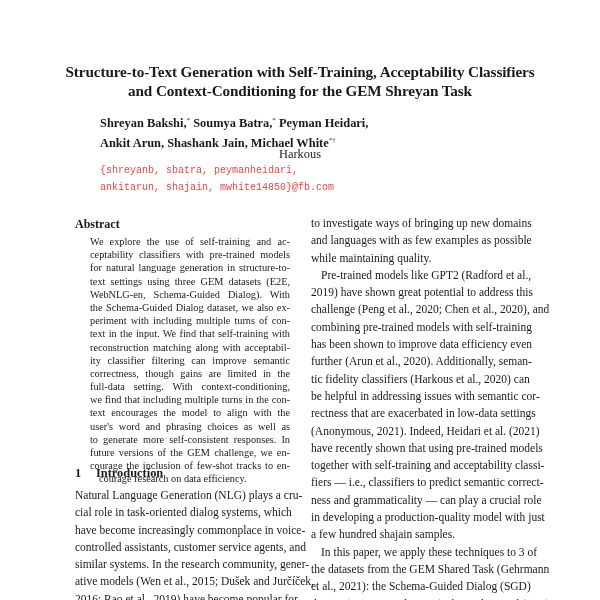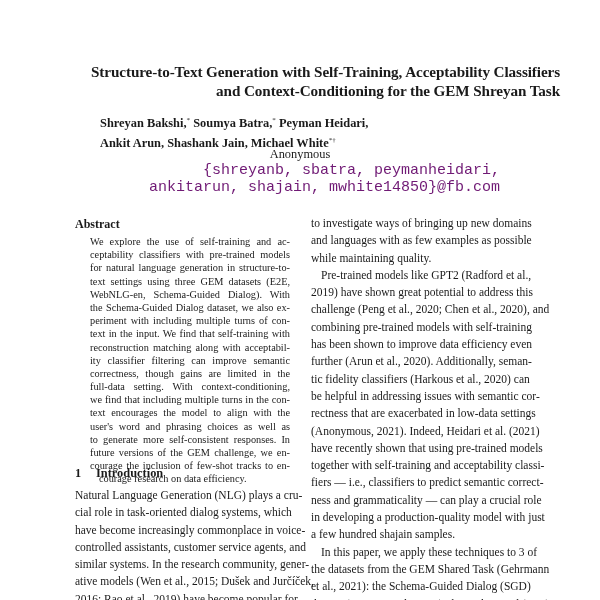--- a/index.html
+++ b/index.html
@@ -1,21 +1,21 @@
 <!DOCTYPE html>
 <html><head>
 <meta charset="utf-8">
 <style>
   html, body { margin:0; padding:0; background:#ffffff; }
   body { width:600px; height:600px; overflow:hidden; position:relative; color:#1a1a1a; font-family:"Liberation Serif", serif; }
-  .title { position:absolute; left:40px; width:520px; text-align:right; font-weight:bold; font-size:15.2px; line-height:19px; top:62px; letter-spacing:-0.1px; }
+  .title { position:absolute; left:40px; width:520px; text-align:center; font-weight:bold; font-size:15.2px; line-height:19px; top:62px; letter-spacing:-0.1px; }
   .authors { position:absolute; left:100px; width:400px; text-align:left; font-weight:bold; font-size:12.4px; line-height:17px; top:112px; }
   .authors sup { font-size:7px; font-weight:normal; }
   .affil { position:absolute; left:100px; width:400px; text-align:center; font-size:12.4px; top:146px; line-height:16px; }
-  .emails { position:absolute; left:100px; width:400px; text-align:right; font-family:"Liberation Mono", monospace; font-size:15px; line-height:17px; top:162px; color:#701a75; }
+  .emails { position:absolute; left:100px; width:400px; text-align:left; font-family:"Liberation Mono", monospace; font-size:10px; line-height:17px; top:162px; color:#ef4444; }
   .abs-head { position:absolute; left:75px; width:215px; text-align:left; font-weight:bold; font-size:12px; top:217px; }
   .abs-body { position:absolute; left:90px; width:200px; top:235px; font-size:10.3px; line-height:13.2px; text-align:justify; }
   .abs-body .ln { display:block; text-align:justify; text-align-last:justify; white-space:nowrap; overflow:visible; height:13.2px; }
   .abs-body .ln.last { text-align-last:left;margin-left:9px; }
   .sec-head { position:absolute; left:75px; top:466px; font-weight:bold; font-size:12.4px; }
   .sec-head .num { display:inline-block; width:21px; }
   .col { position:absolute; font-size:11.5px; line-height:17.3px; }
   .col .ln { display:block; text-align:justify; text-align-last:justify; white-space:nowrap; height:17.3px; }
   .col .ln.last { text-align-last:left; }
   .col .ln.indent { padding-left:10px; }
@@ -34,21 +34,21 @@
   <div>
     <span>Shreyan Bakshi,</span><sup>*</sup>
     <span>Soumya Batra,</span><sup>*</sup>
     <span>Peyman Heidari,</span>
   </div>
   <div>
     <span>Ankit Arun, Shashank Jain, Michael White</span><sup>*†</sup>
   </div>
 </div>
 
-<div class="affil">Anonymous</div>
+<div class="affil">Harkous</div>
 
 <div class="emails">
   <div>{shreyanb, sbatra, peymanheidari,</div>
   <div>ankitarun, shajain, mwhite14850}@fb.com</div>
 </div>
 
 <div class="abs-head">Abstract</div>
 <div class="abs-body" id="abs-body">
     <span class="ln">We explore the use of self-training and ac-</span>
     <span class="ln">ceptability classifiers with pre-trained models</span>

